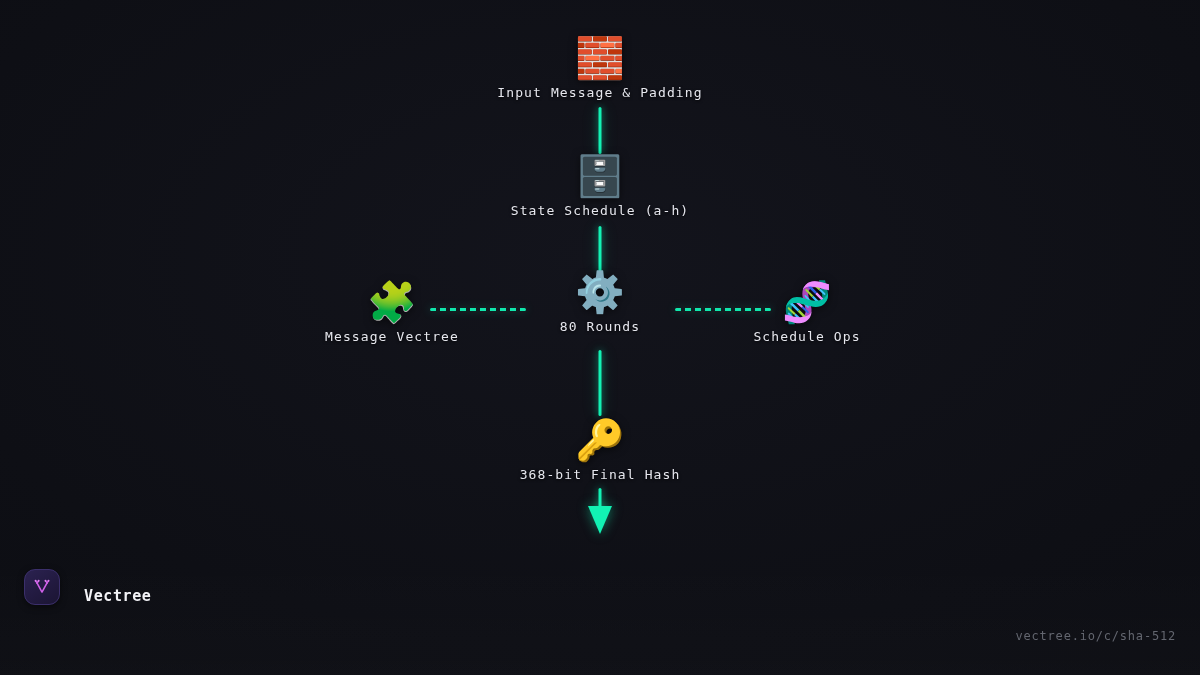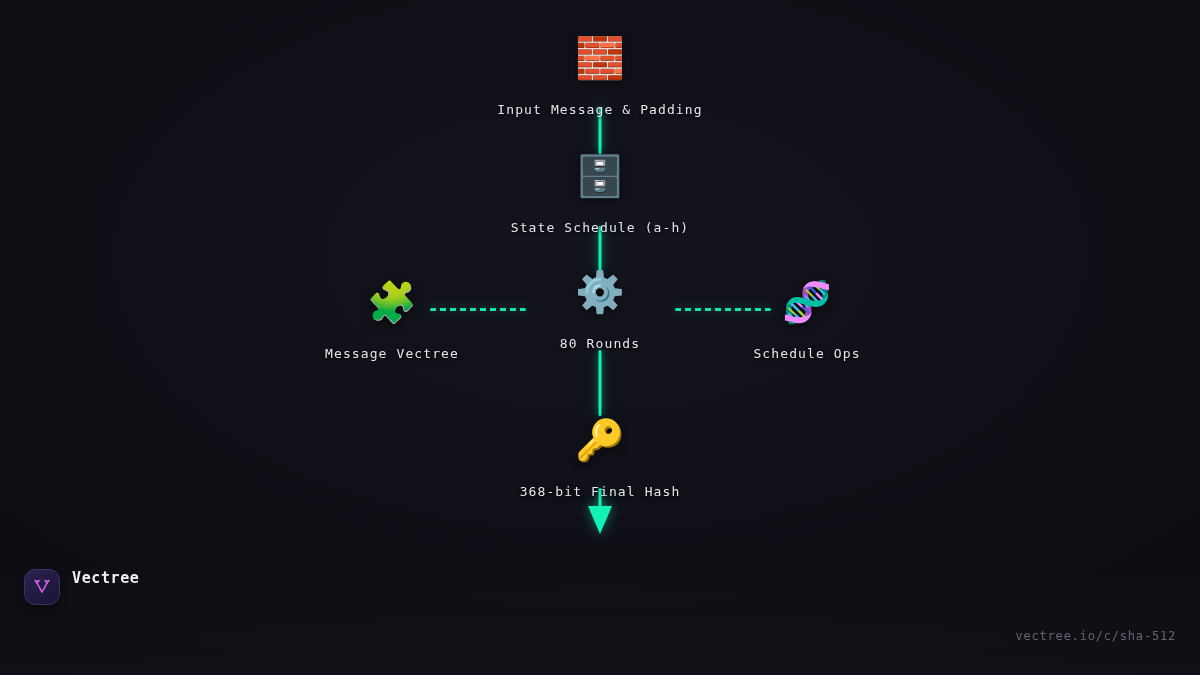--- a/index.html
+++ b/index.html
@@ -45,21 +45,21 @@
   }
   .node .glyph {
     font-size: 40px;
     line-height: 44px;
     height: 46px;
     display: block;
     text-align: center;
     filter: drop-shadow(0 2px 4px rgba(0,0,0,.55));
   }
   .node .caption {
-    margin-top: 20px;
+    margin-top: 3px;
     font-size: 13px;
     letter-spacing: 1.1px;
     color: #e6e7ee;
     white-space: nowrap;
     text-shadow: 0 1px 3px rgba(0,0,0,.85);
   }
 
   
   #node-input        { left: 600px; top: 36px; }
   #node-state        { left: 600px; top: 154px; }
@@ -113,22 +113,22 @@
     position: absolute;
     left: 0; right: 0; bottom: 0;
     height: 112px;
     z-index: 6;
   }
   #brand-row {
     position: absolute;
     left: 24px;
     top: 6px;
     display: flex;
-    align-items: flex-start;
-    gap: 12px;
+    align-items: flex-end;
+    gap: 24px;
   }
   #brand-logo {
     width: 34px;
     height: 34px;
     border-radius: 11px;
     background: linear-gradient(145deg, #2b2250 0%, #221a40 55%, #1b1533 100%);
     border: 1px solid #3b2f6b;
     display: flex;
     align-items: center;
     justify-content: center;

